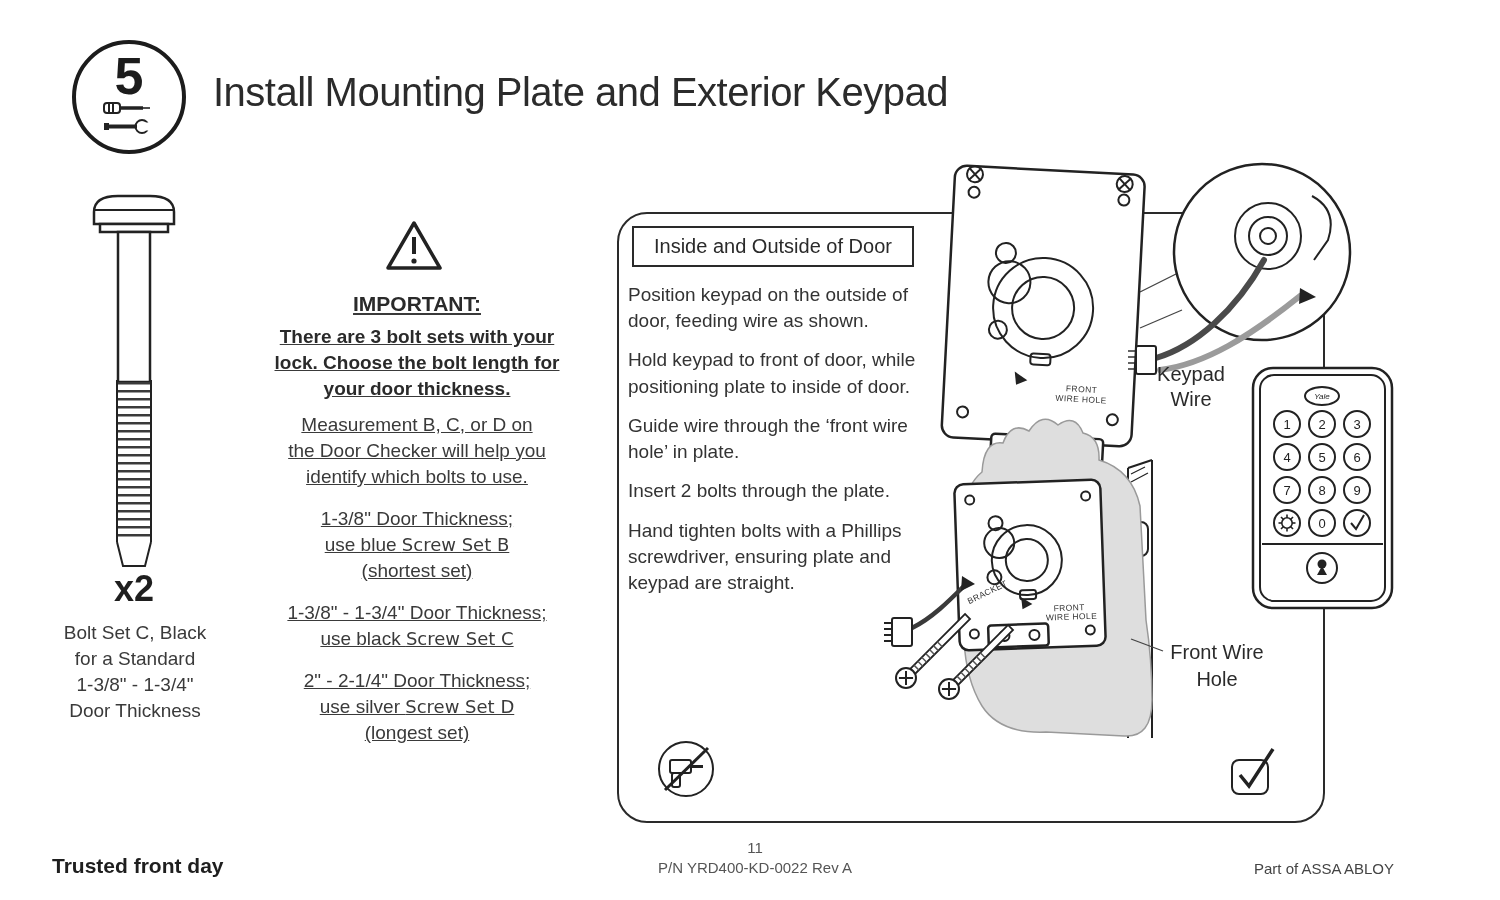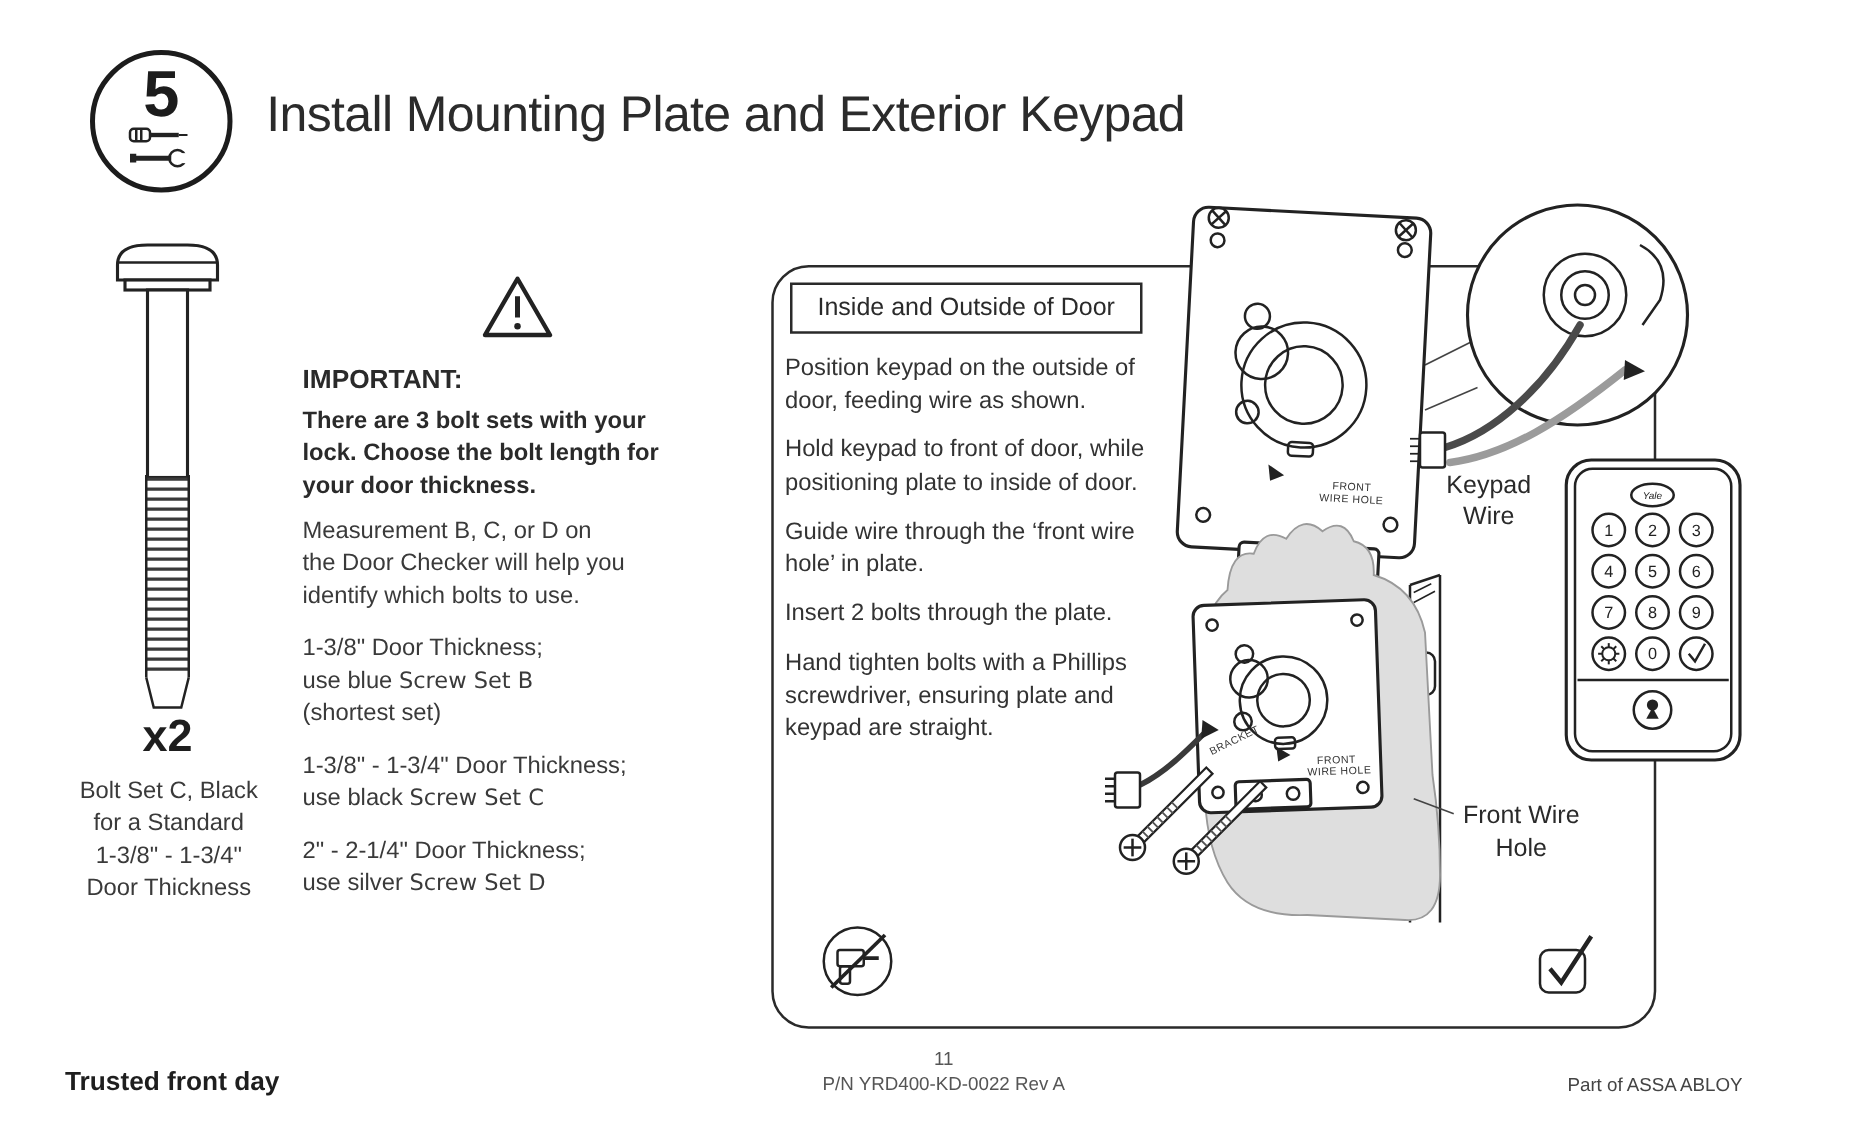--- a/index.html
+++ b/index.html
@@ -11,37 +11,37 @@
   .step-badge{left:72px;top:40px;width:114px;height:114px;border:4px solid #1c1c1c;border-radius:50%;
     display:flex;flex-direction:column;align-items:center;justify-content:flex-start;box-sizing:border-box;}
   .step-number{font-size:52px;font-weight:bold;color:#1c1c1c;line-height:1;margin-top:6px;}
   .page-title{left:213px;top:70px;font-size:40px;font-weight:400;color:#2b2b2b;letter-spacing:-0.5px;}
 
   
   .bolt-qty{left:78px;top:568px;width:112px;text-align:center;font-size:36px;font-weight:bold;color:#1e1e1e;}
   .bolt-caption{left:35px;top:620px;width:200px;text-align:center;font-size:19px;line-height:26px;color:#3a3a3a;}
 
   
-  .imp-col{left:242px;top:292px;width:350px;text-align:left;color:#3a3a3a;}
+  .imp-col{left:242px;top:292px;width:350px;text-align:center;color:#3a3a3a;text-decoration:underline;}
   .imp-head{font-size:21px;font-weight:bold;color:#2a2a2a;margin-bottom:8px;}
   .imp-bold div{font-size:19px;font-weight:bold;line-height:26px;color:#2a2a2a;}
   .imp-body{margin-top:10px;}
   .imp-body div{font-size:19px;line-height:26px;}
   .imp-opt{margin-top:16px;}
   .imp-opt div{font-size:19px;line-height:26px;}
   .alt{font-family:"DejaVu Sans",sans-serif;font-size:18px;}
 
   
   .panel{left:617px;top:212px;width:708px;height:611px;border:2.5px solid #2a2a2a;border-radius:30px;box-sizing:border-box;background:#fff;}
   .tab{left:632px;top:226px;border:2px solid #2a2a2a;border-radius:0;padding:7px 20px;font-size:20px;color:#2a2a2a;background:#fff;}
   .steps{left:628px;top:282px;width:296px;}
   .steps p{margin:0 0 13px 0;font-size:19px;line-height:1.38;color:#333;}
   .note-text{left:737px;top:744px;width:460px;font-size:19px;font-style:italic;line-height:28px;color:#2f2f2f;}
 
-  .lbl-keypad-wire{left:1143px;top:362px;width:96px;text-align:center;font-size:20px;line-height:25px;color:#2a2a2a;margin-top:14px;}
+  .lbl-keypad-wire{left:1143px;top:362px;width:96px;text-align:center;font-size:20px;line-height:25px;color:#2a2a2a;}
   .lbl-front-wire{left:1156px;top:639px;width:122px;text-align:center;font-size:20px;line-height:27px;color:#2a2a2a;}
 
   
   .foot-tagline{left:52px;top:854px;font-size:21px;font-weight:bold;color:#1e1e1e;}
   .foot-center{left:550px;top:838px;width:410px;text-align:center;font-size:15px;color:#555;line-height:20px;}
   .foot-brand{left:1180px;top:860px;width:288px;text-align:center;font-size:15px;color:#444;}
 
   svg{overflow:visible;}
   .ln{fill:none;stroke:#222;stroke-width:2;}
   .wfill{fill:#fff;stroke:#222;stroke-width:2.5;}
@@ -115,20 +115,21 @@
       <div><span>use blue </span><span class="alt">Screw Set B</span></div>
       <div>(shortest set)</div>
     </div>
     <div class="imp-opt">
       <div>1-3/8" - 1-3/4" Door Thickness;</div>
       <div><span>use black </span><span class="alt">Screw Set C</span></div>
     </div>
     <div class="imp-opt">
       <div>2" - 2-1/4" Door Thickness;</div>
       <div><span>use silver </span><span class="alt">Screw Set D</span></div>
+      <div>(longest set)</div>
     </div>
   </div>
 
   <div class="abs panel"></div>
   <div class="abs tab">Inside and Outside of Door</div>
   <div class="abs steps">
     <p>Position keypad on the outside of door, feeding wire as shown.</p>
     <p>Hold keypad to front of door, while positioning plate to inside of door.</p>
     <p>Guide wire through the ‘front wire hole’ in plate.</p>
     <p>Insert 2 bolts through the plate.</p>

